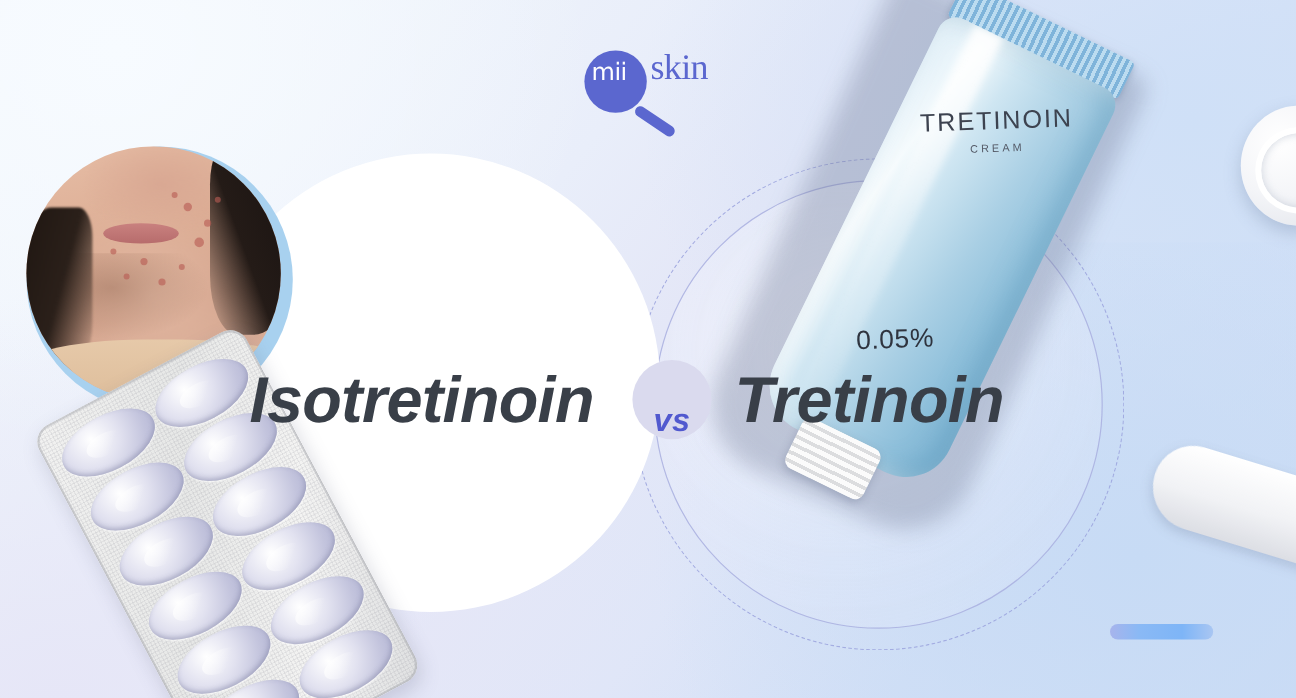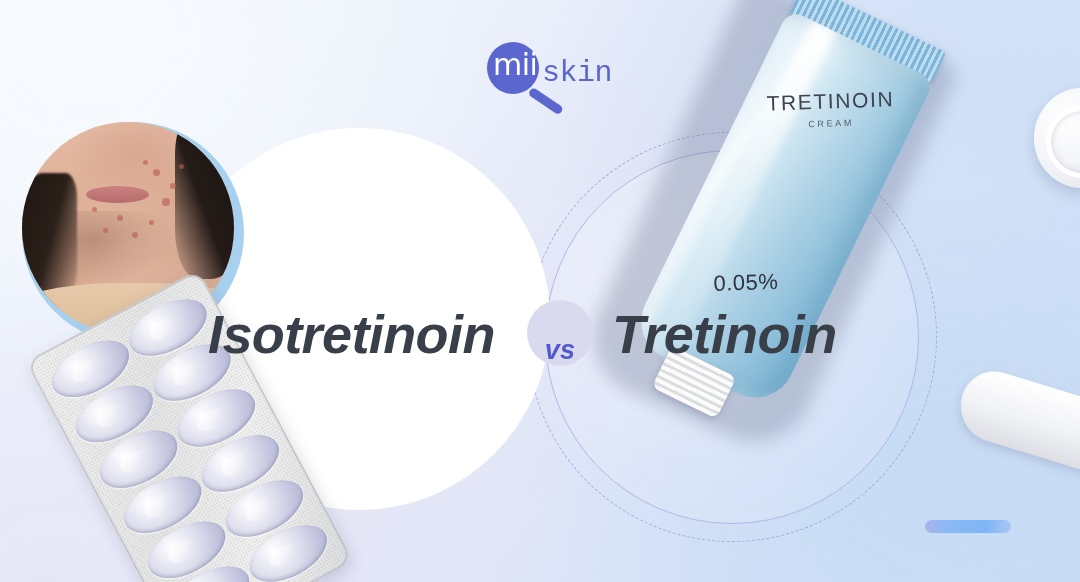--- a/index.html
+++ b/index.html
@@ -196,26 +196,26 @@
   .logo{position:absolute;left:480px;top:34px;width:120px;height:66px;}
   .logo-lens{
     position:absolute;left:7px;top:8px;width:52px;height:52px;border-radius:50%;
     background:#5b67cf;
   }
   .logo-handle{
     position:absolute;left:50px;top:52px;width:38px;height:9px;border-radius:5px;
     background:#5b67cf;transform:rotate(34deg);transform-origin:left center;
   }
   .logo-mii{
-    position:absolute;left:13px;top:16px;font-size:30px;color:#ffffff;
+    position:absolute;left:13px;top:16px;font-size:20px;color:#ffffff;
     letter-spacing:-.5px;line-height:1;font-family:"DejaVu Sans",sans-serif;font-weight:400;text-align:center;
   }
   .logo-skin{
-    position:absolute;left:62px;top:24px;font-size:30px;color:#5b67cf;
-    letter-spacing:-.5px;line-height:1;font-family:Liberation Mono, monospace;font-weight:400;
+    position:absolute;left:62px;top:8px;font-size:30px;color:#5b67cf;
+    letter-spacing:-.5px;line-height:1;font-family:Liberation Serif, serif;font-weight:400;
   }
 
   
   .headline{
     position:absolute;left:0;top:292px;width:1080px;height:84px;
     display:flex;align-items:center;
   }
   .word{
     font-size:54px;font-weight:bold;font-style:italic;color:#393f48;
     letter-spacing:-.6px;line-height:1;white-space:nowrap;

